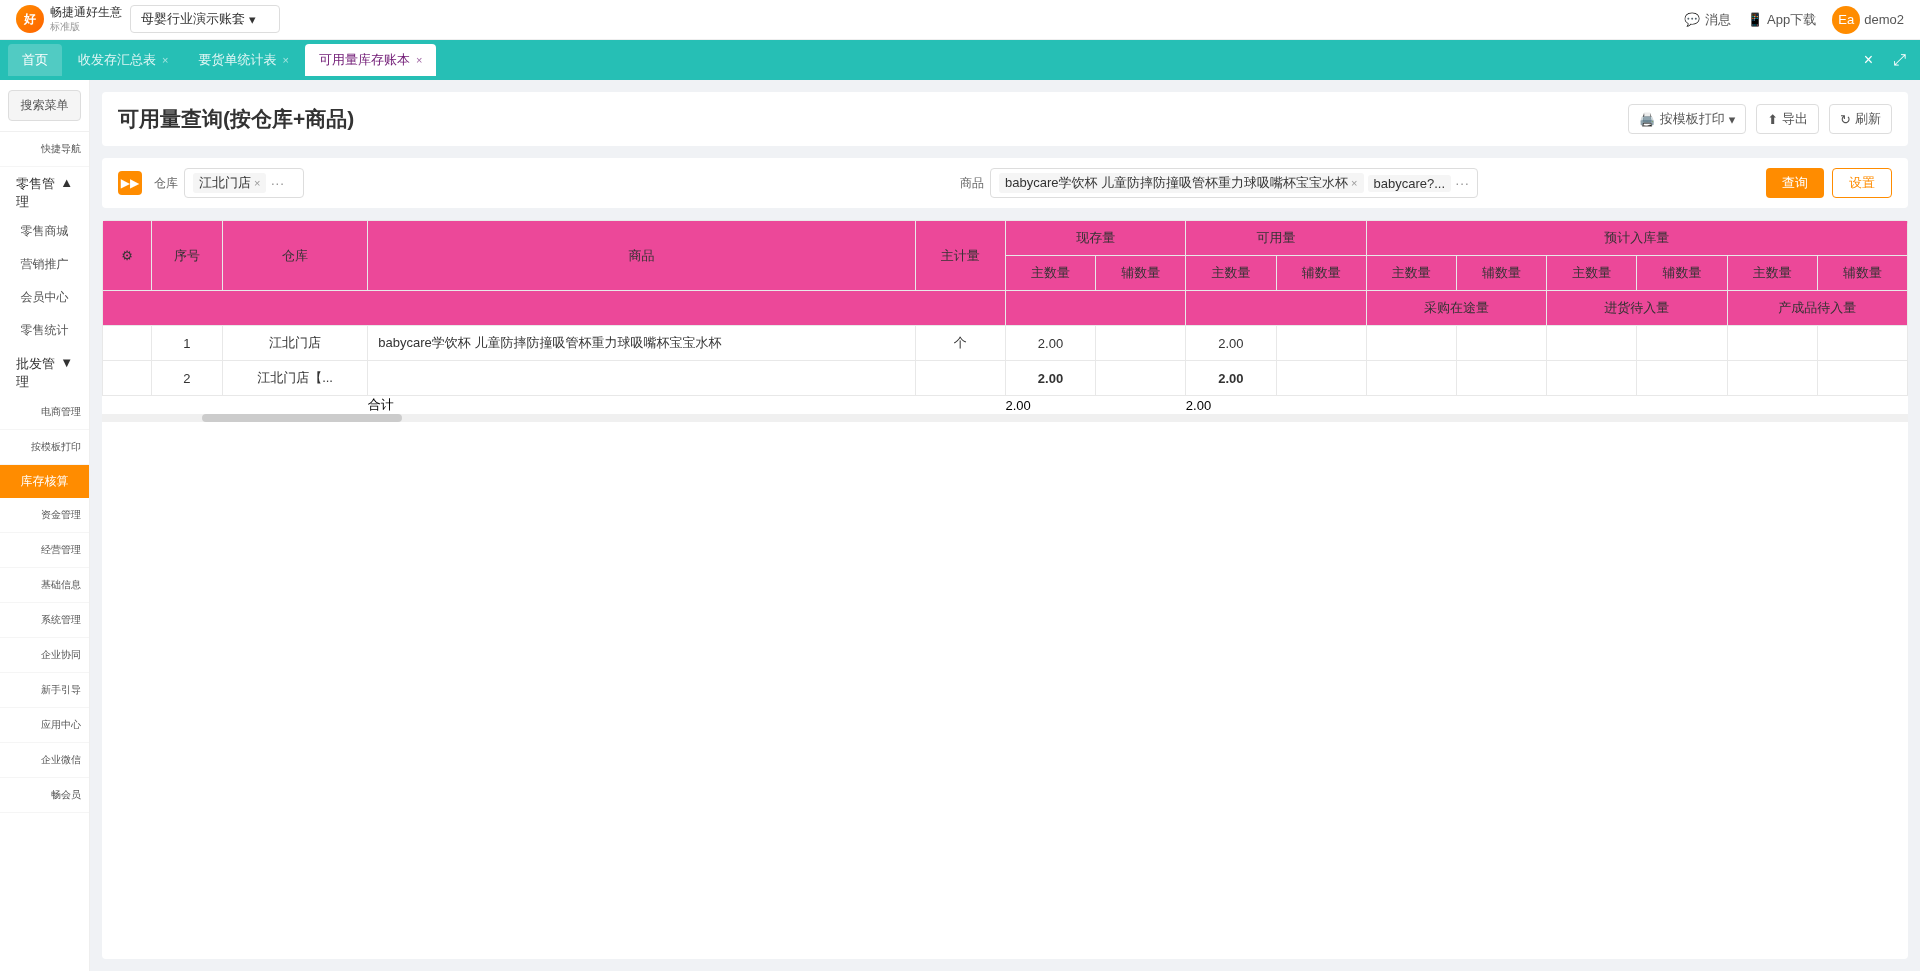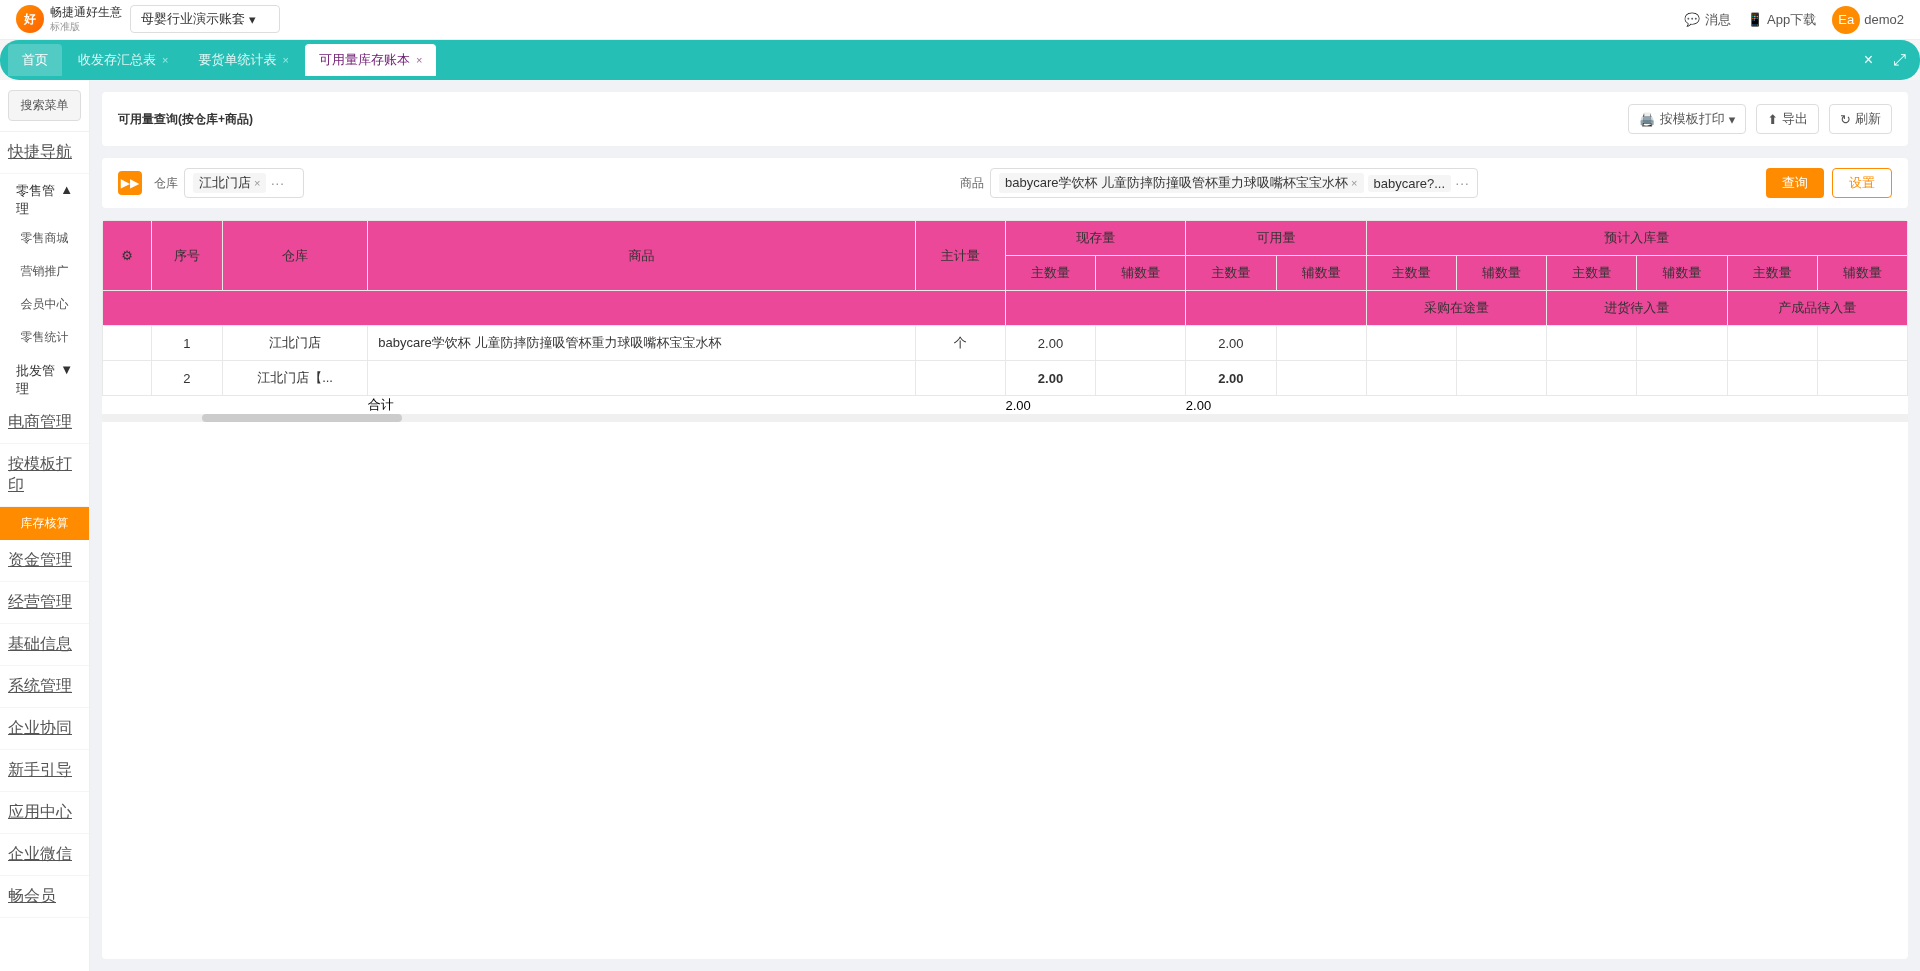--- a/index.html
+++ b/index.html
@@ -86,21 +86,20 @@
 
     
     .nav-tabs {
       height: 40px;
       background: #26bfb5;
       display: flex;
       align-items: center;
       padding: 0 8px;
       flex-shrink: 0;
       gap: 2px;
-      border-radius: 19px;
     }
     .nav-tab {
       height: 32px;
       padding: 0 14px;
       display: flex;
       align-items: center;
       gap: 6px;
       border-radius: 4px 4px 0 0;
       cursor: pointer;
       font-size: 13px;
@@ -161,26 +160,25 @@
       background: #f5f5f5;
       border: 1px solid #ddd;
       border-radius: 4px;
       text-align: center;
       cursor: pointer;
       font-size: 12px;
       color: #555;
     }
     .sidebar-nav-item {
       padding: 10px 8px;
-      text-align: left;
-      cursor: pointer;
-      font-size: 16px;
+      text-align: right;
+      cursor: pointer;
+      font-size: 10px;
       color: #555;
       border-bottom: 1px solid #f5f5f5;
-      text-decoration: underline;
     }
     .sidebar-section {
       padding: 8px 16px 4px;
       display: flex;
       align-items: flex-start;
       justify-content: space-between;
       cursor: pointer;
       font-size: 12px;
       color: #333;
       font-weight: 500;
@@ -219,21 +217,21 @@
     
     .page-title-bar {
       background: #fff;
       padding: 12px 16px;
       display: flex;
       align-items: center;
       justify-content: space-between;
       border-radius: 4px;
     }
     .page-title {
-      font-size: 12px;
+      font-size: 21px;
       font-weight: 600;
       color: #333;
     }
     .page-actions {
       display: flex;
       align-items: center;
       gap: 10px;
     }
     .action-btn {
       display: flex;

